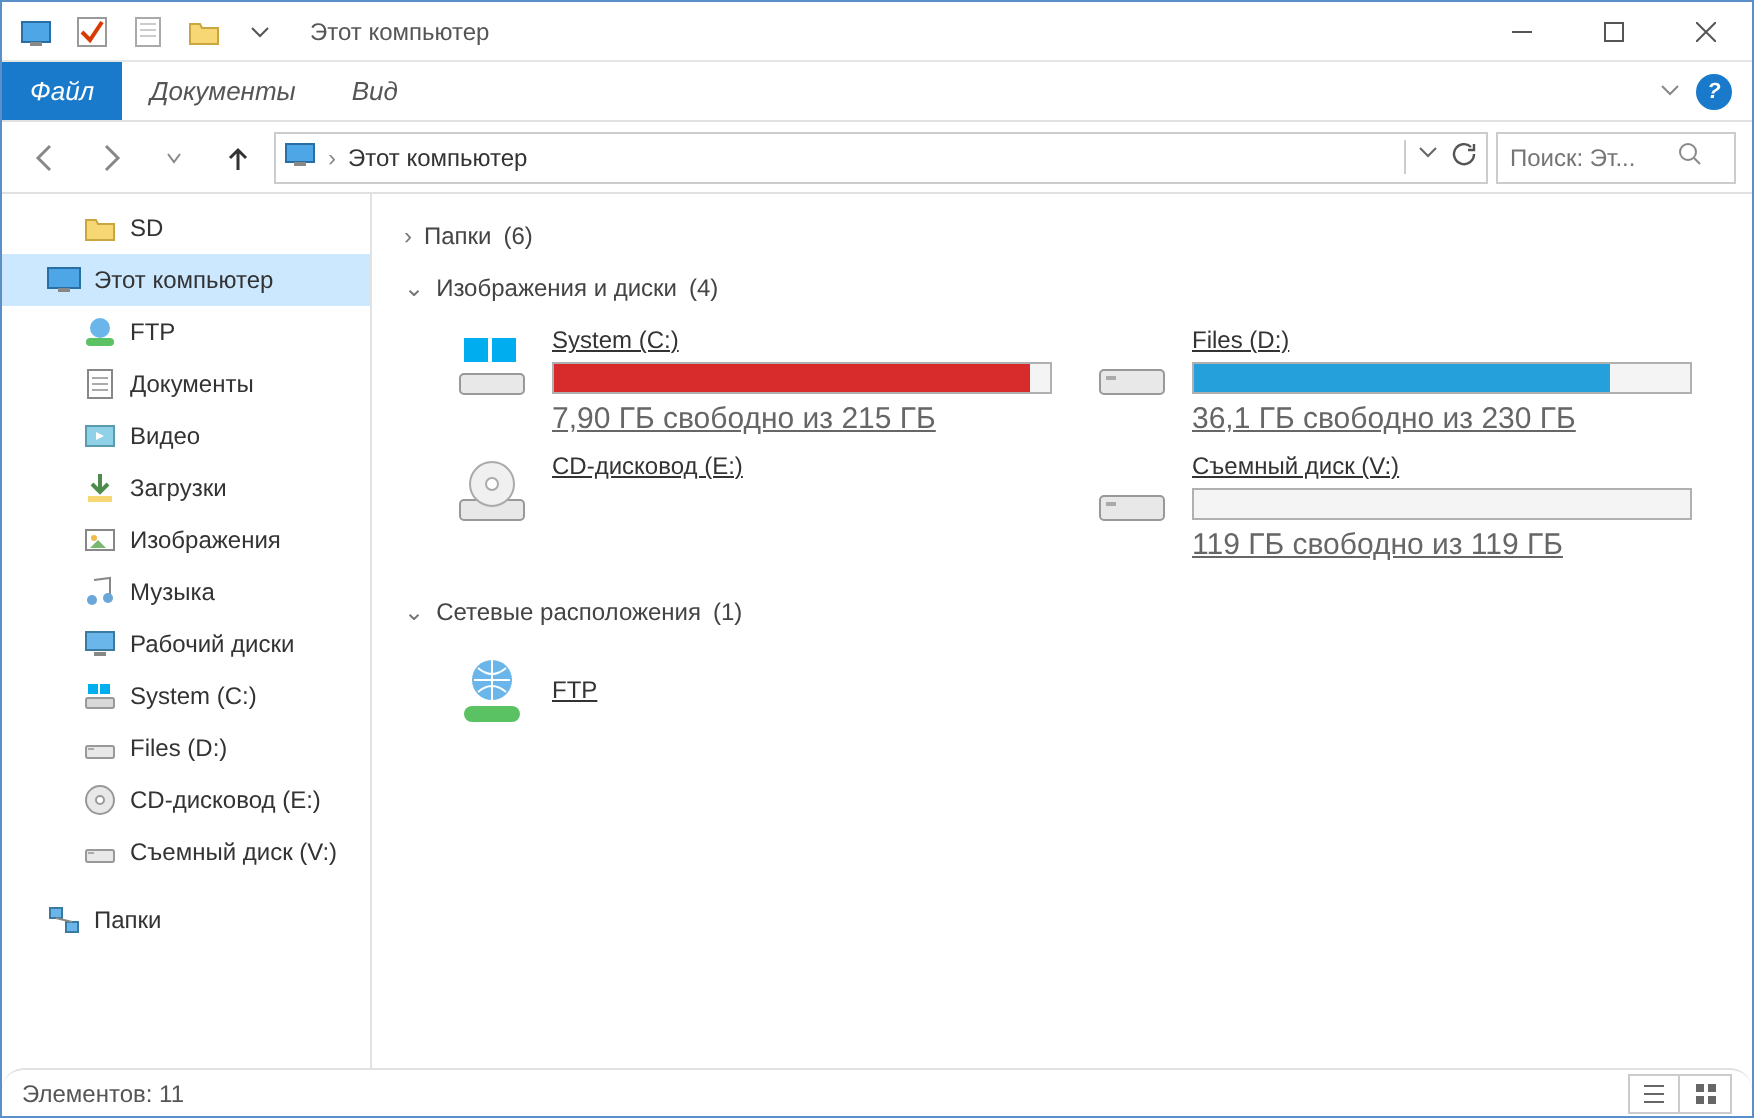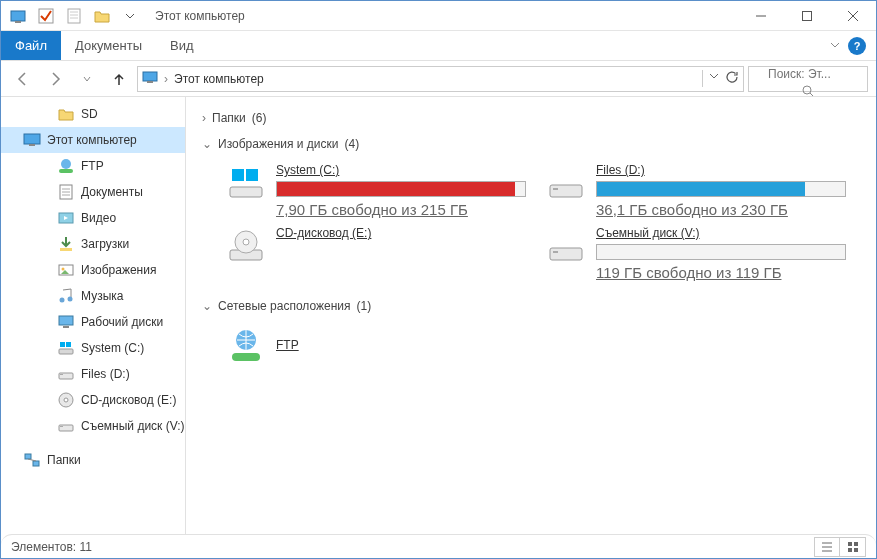--- a/index.html
+++ b/index.html
@@ -3,37 +3,37 @@
 <meta charset="utf-8">
 <style>
 * { box-sizing: border-box; margin: 0; padding: 0; font-family: "Segoe UI", Arial, sans-serif; }
 body { width: 877px; height: 559px; background: #fff; border: 1px solid #5a8fc9; overflow: hidden; font-size: 12px; color: #333; }
 .titlebar { height: 30px; display: flex; align-items: center; background: #fff; border-bottom: 1px solid #e5e5e5; }
 .titlebar-qat { display: flex; align-items: center; gap: 6px; padding: 0 6px; }
 .qat-item { width: 22px; height: 22px; display: flex; align-items: center; justify-content: center; }
 .titlebar-title { margin-left: 8px; color: #555; }
 .titlebar-spacer { flex: 1; }
 .winbtn { width: 46px; height: 30px; display: flex; align-items: center; justify-content: center; color: #555; }
-.ribbon-tabs { height: 30px; display: flex; align-items: stretch; border-bottom: 1px solid #e1e1e1; }
+.ribbon-tabs { height: 30px; display: flex; align-items: stretch; border-bottom: 1px solid #e1e1e1; font-style: italic; }
 .ribbon-tab { padding: 0 14px; display: flex; align-items: center; color: #555; font-size: 13px; }
 .ribbon-tab.file { background: #1979ca; color: #fff; }
 .ribbon-right { margin-left: auto; display: flex; align-items: center; gap: 8px; padding-right: 10px; }
 .help-circle { width: 18px; height: 18px; border-radius: 50%; background: #1979ca; color: #fff; display: flex; align-items: center; justify-content: center; font-size: 11px; font-weight: bold; }
 .addrbar { height: 36px; display: flex; align-items: center; gap: 4px; padding: 4px 8px; border-bottom: 1px solid #e1e1e1; }
 .navbtn { width: 28px; height: 28px; display: flex; align-items: center; justify-content: center; color: #888; }
 .navbtn.active { color: #333; }
 .addr-field { flex: 1; height: 26px; border: 1px solid #ccc; display: flex; align-items: center; padding: 0 4px; gap: 6px; }
 .addr-sep { color: #888; }
 .addr-refresh { border-left: 1px solid #ccc; padding-left: 6px; margin-left: auto; display: flex; gap: 6px; }
-.search-field { width: 120px; height: 26px; border: 1px solid #ccc; display: flex; align-items: center; padding: 0 6px; gap: 4px; color: #888; flex-direction: column; }
+.search-field { width: 120px; height: 26px; border: 1px solid #ccc; display: flex; align-items: center; padding: 0 6px; gap: 4px; color: #888; }
 .search-field input { border: none; outline: none; width: 80px; font-size: 12px; color: #888; }
 .body-area { display: flex; height: calc(100% - 30px - 30px - 36px - 24px); }
 .sidebar { width: 185px; border-right: 1px solid #e1e1e1; overflow-y: auto; padding: 4px 0; }
 .side-item { height: 26px; display: flex; align-items: center; gap: 6px; padding: 0 8px 0 22px; white-space: nowrap; overflow: hidden; }
-.side-item.indent { padding-left: 56px; }
+.side-item.indent { padding-left: 40px; }
 .side-item.selected { background: #cce8ff; }
 .side-icon { width: 18px; height: 18px; display: flex; align-items: center; justify-content: center; flex-shrink: 0; }
 .side-spacer { height: 8px; }
 .content { flex: 1; overflow-y: auto; padding: 8px 16px; }
 .group-hdr { display: flex; align-items: center; gap: 6px; padding: 6px 0; color: #444; font-size: 12px; }
 .group-hdr .chev { color: #777; }
 .drives-grid { display: flex; flex-wrap: wrap; gap: 8px 20px; padding: 6px 0 12px 24px; }
 .drive-item { width: 300px; display: flex; gap: 10px; align-items: flex-start; }
 .drive-icon { width: 40px; height: 40px; display: flex; align-items: center; justify-content: center; flex-shrink: 0; }
 .drive-body { flex: 1; }

